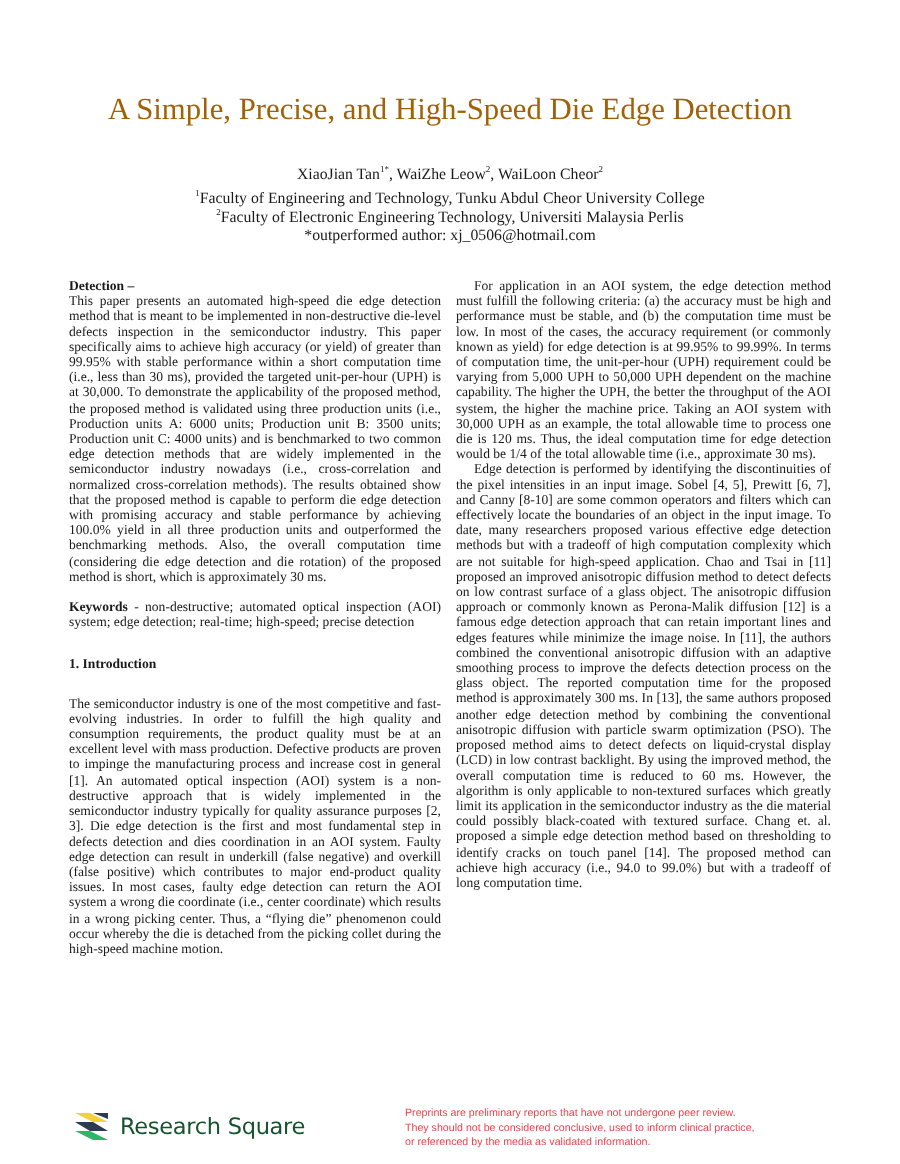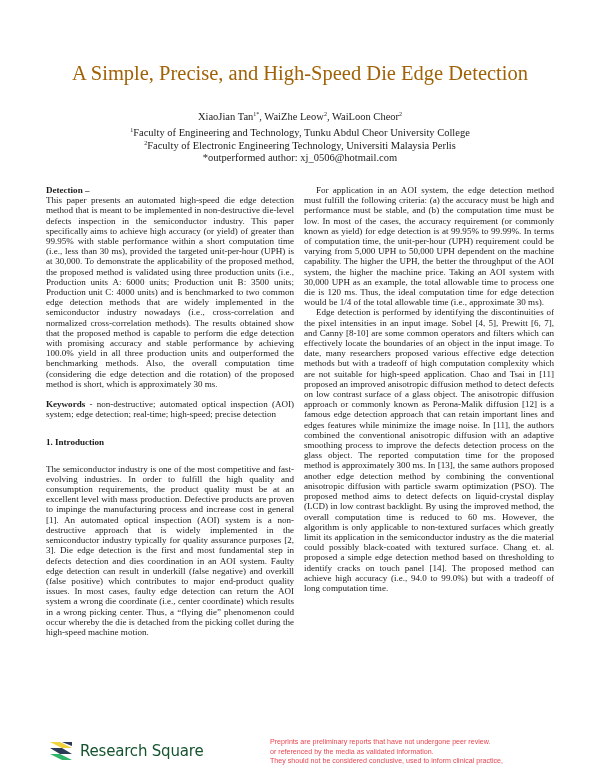--- a/index.html
+++ b/index.html
@@ -92,16 +92,16 @@
         <polygon points="2,2 12,2 24,8 14,8" fill="#f2d23c"></polygon>
         <polygon points="2,8 14,8 24,14 12,14" fill="#2b3a55"></polygon>
         <polygon points="2,14 12,14 24,20 14,20" fill="#2eb567" transform="translate(0,0)"></polygon>
         <polygon points="14,2 24,2 24,6" fill="#2b3a55"></polygon>
       </svg>
     </span>
     <span class="logo-text"><span class="r">Research</span> <span class="s">Square</span></span>
   </div>
   <div class="disclaimer">
     <div>Preprints are preliminary reports that have not undergone peer review.</div>
+    <div>They should not be considered conclusive, used to inform clinical practice,</div>
     <div>or referenced by the media as validated information.</div>
-    <div>They should not be considered conclusive, used to inform clinical practice,</div>
   </div>
 </div>
 
 </body></html>

